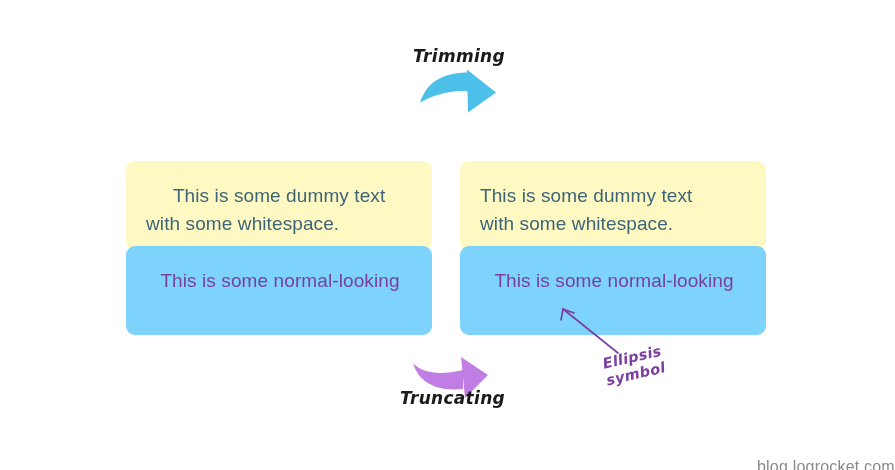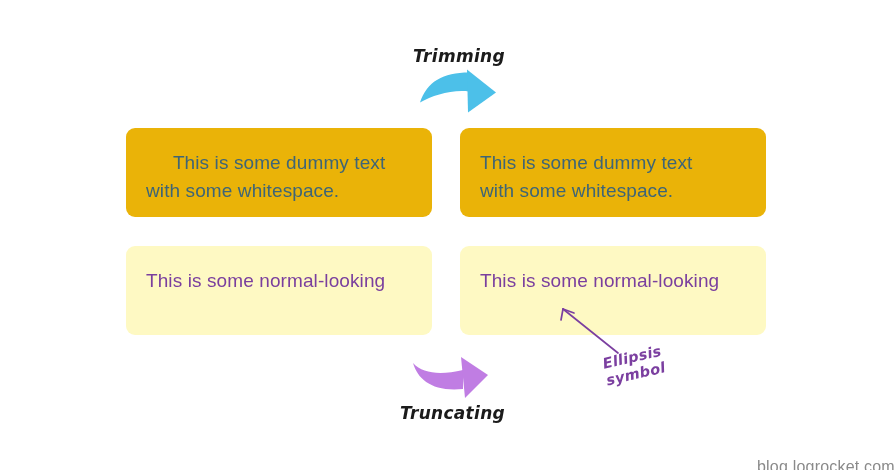--- a/index.html
+++ b/index.html
@@ -18,40 +18,40 @@
     width: 306px;
     height: 89px;
     border-radius: 9px;
     box-sizing: border-box;
     padding: 21px 18px 0 20px;
     font-size: 19px;
     line-height: 28px;
     letter-spacing: 0.1px;
   }
   .tbox .bline { white-space: pre-wrap; }
-  .tbox.trim  { background: #eab308; color: #3e6577; }
-  .tbox.trunc { background: #fef9c3; color: #7a3f9e; }
+  .tbox.trim  { background: #fef9c3; color: #3e6577; margin-top: 33px; }
+  .tbox.trunc { background: #7dd3fc; color: #7a3f9e; text-align: center; }
   .pos-tl { left: 126px; top: 128px; }
   .pos-tr { left: 460px; top: 128px; }
   .pos-bl { left: 126px; top: 246px; }
   .pos-br { left: 460px; top: 246px; }
 
   
   .hand-label {
     position: absolute;
     font-family: "DejaVu Sans", sans-serif;
     font-style: italic;
     font-weight: 600;
     font-size: 17px;
     color: #1b1b1b;
     text-align: center;
     letter-spacing: 0.3px;
   }
   .lbl-trimming   { left: 409px; top: 46px;  width: 100px; }
-  .lbl-truncating { left: 395px; top: 403px; width: 115px; }
+  .lbl-truncating { left: 395px; top: 388px; width: 115px; }
 
   
   .swoosh { position: absolute; }
   .swoosh-blue   { left: 419px; top: 69px;  width: 78px; height: 45px; }
   .swoosh-purple { left: 411px; top: 354px; width: 78px; height: 46px; }
   .swoosh-blue path   { fill: #4cc0e9; }
   .swoosh-purple path { fill: #c07de3; }
 
   
   .pointer-svg { position: absolute; left: 553px; top: 300px; width: 80px; height: 62px; }

